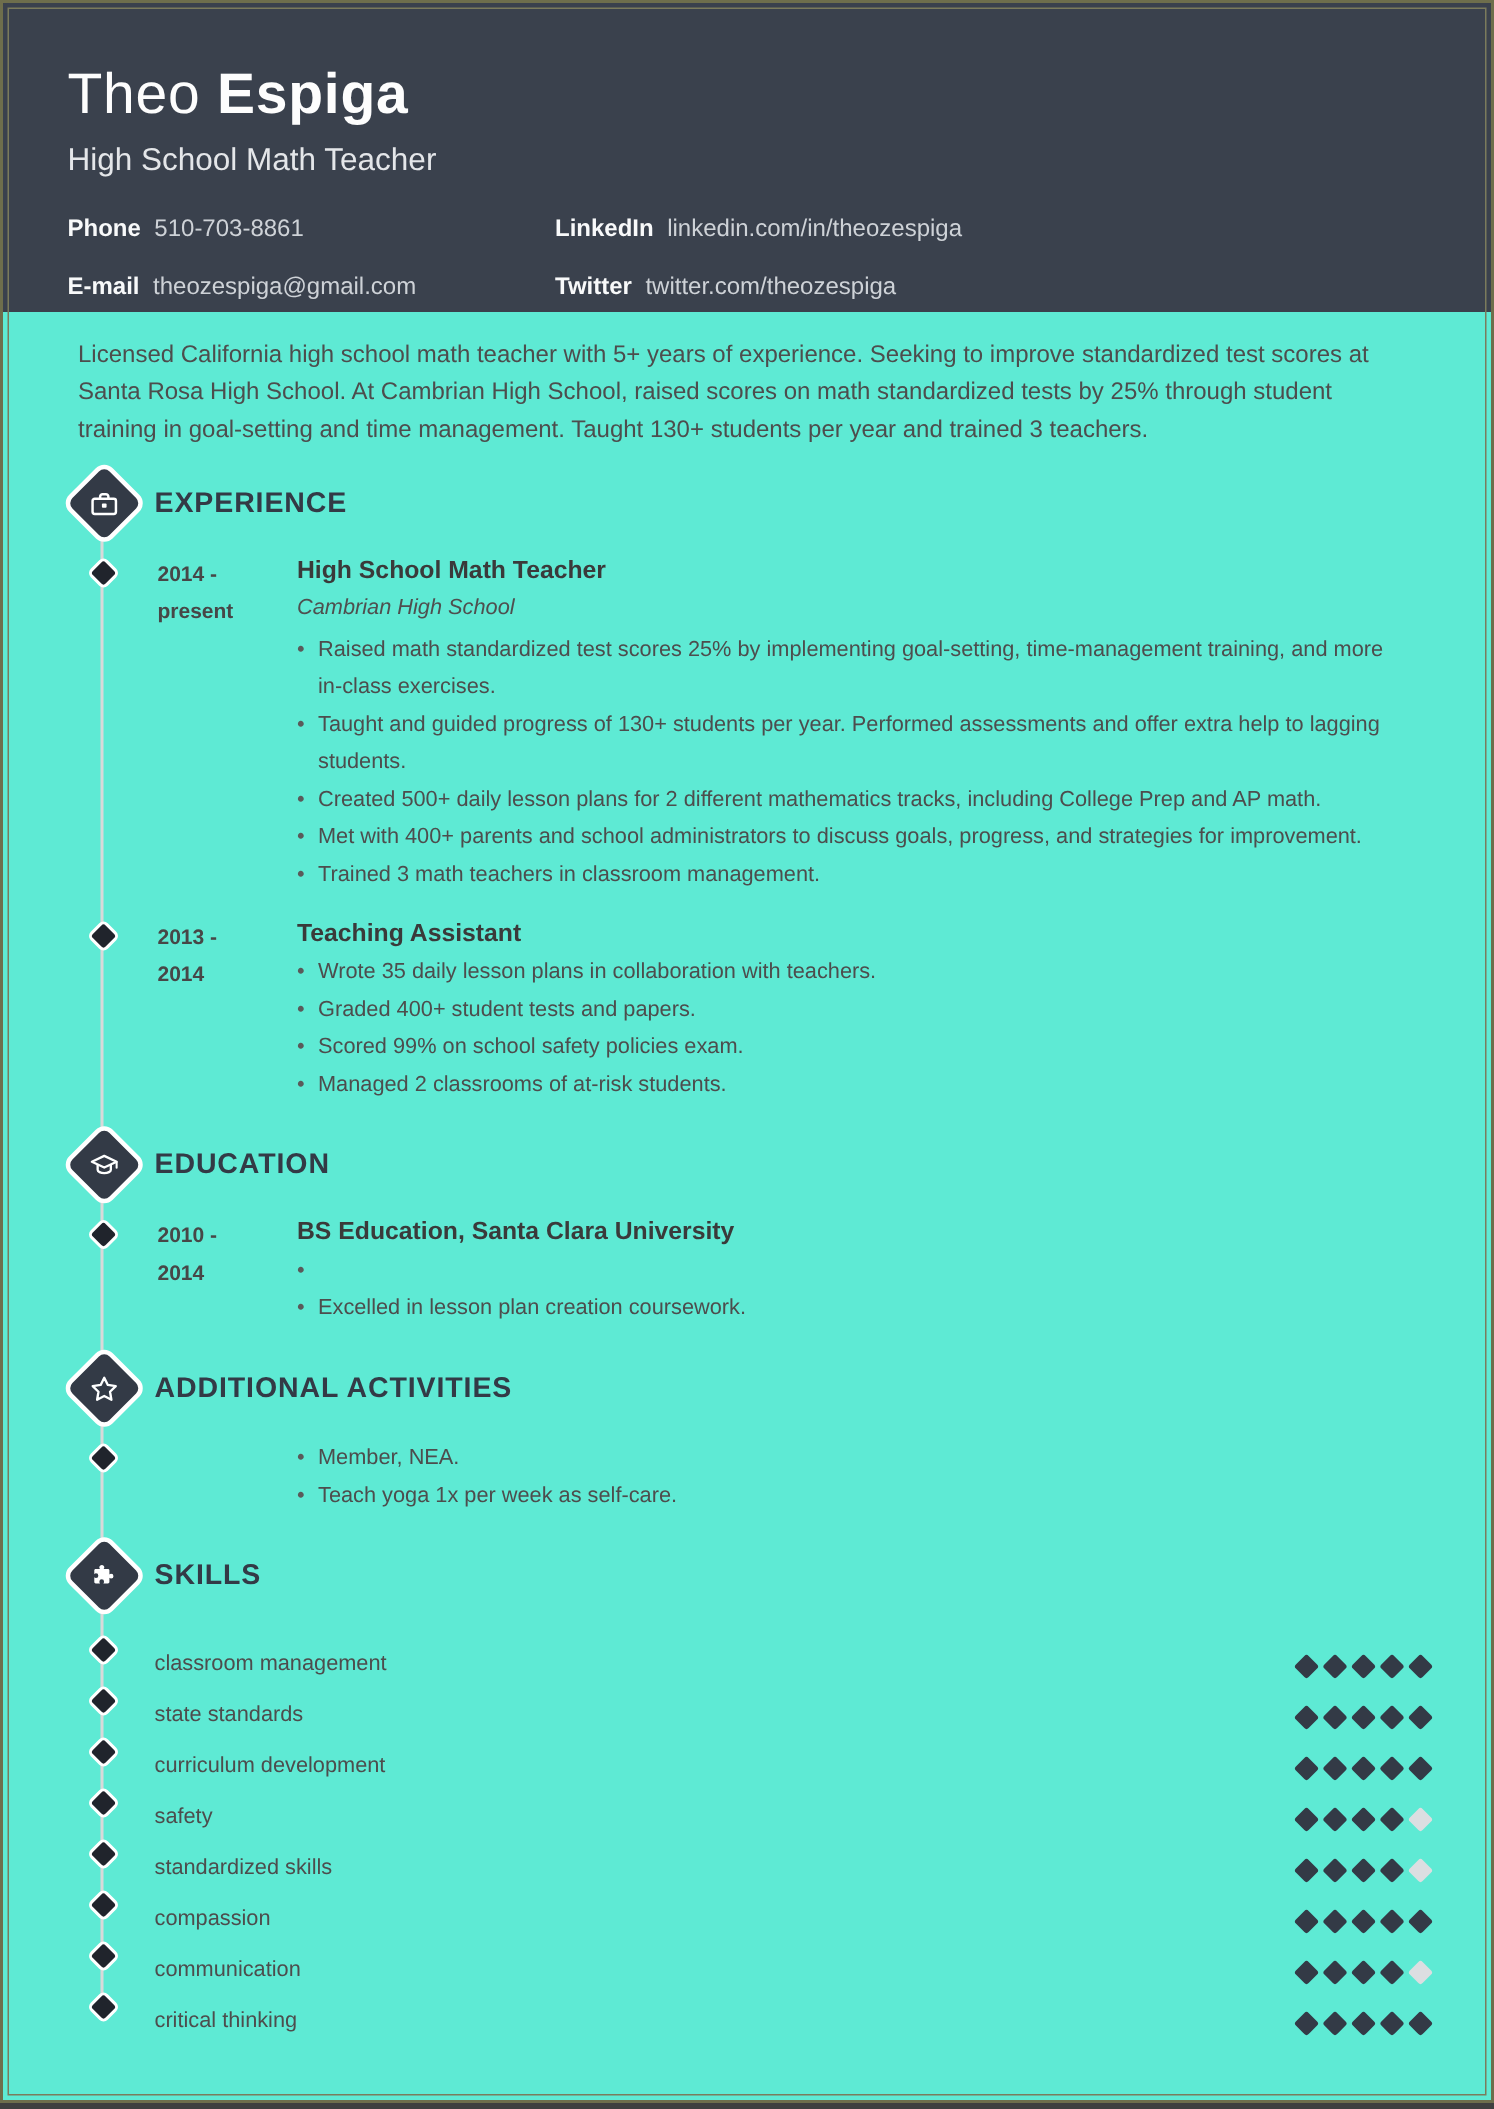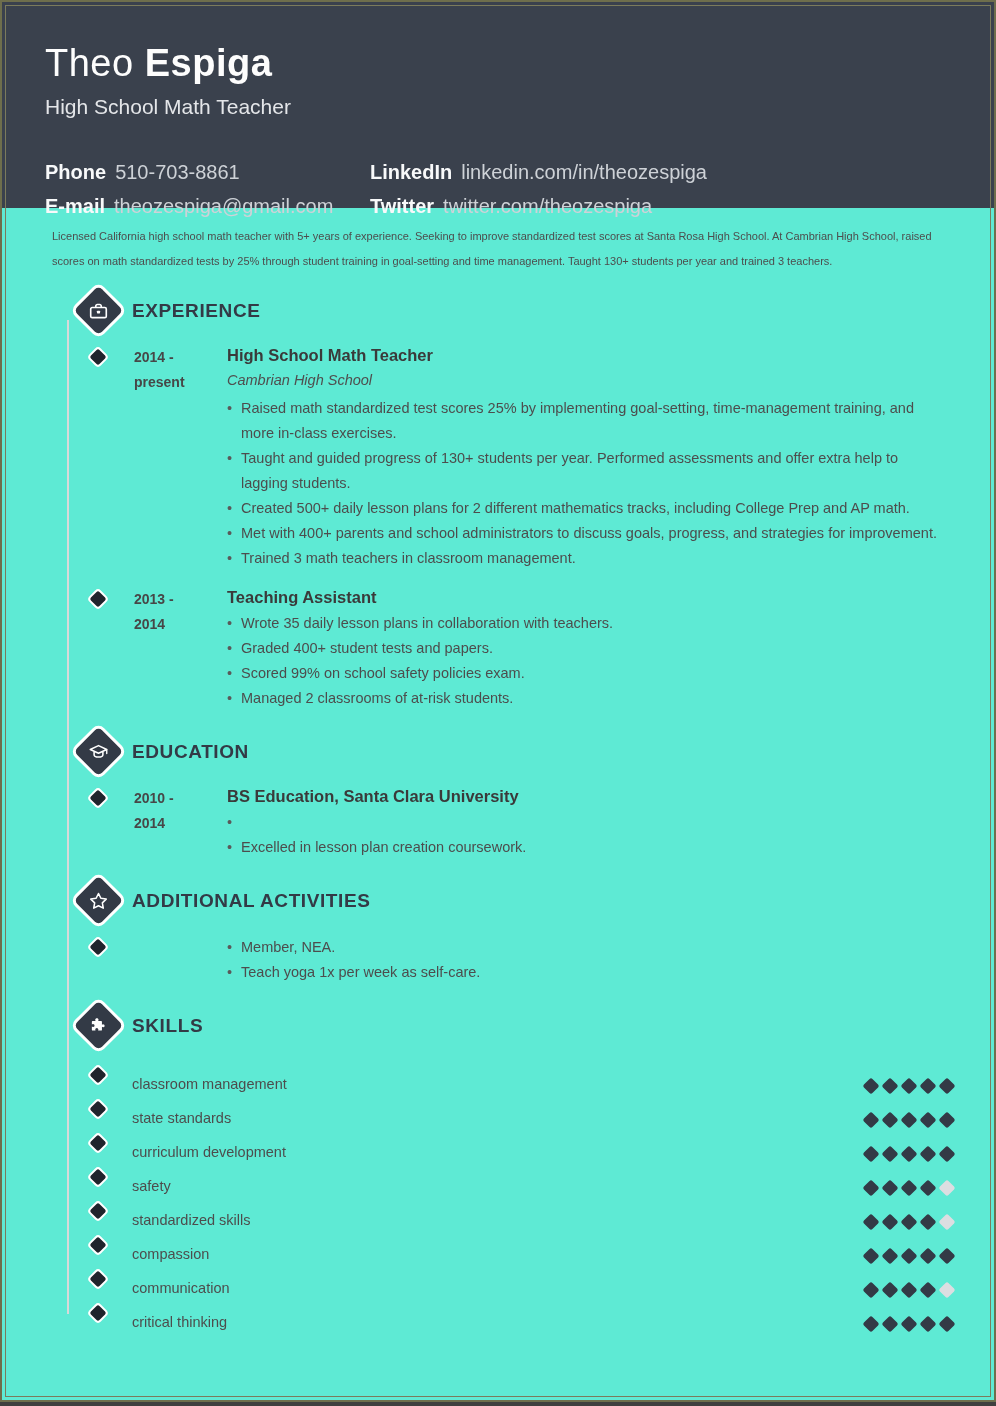--- a/index.html
+++ b/index.html
@@ -49,49 +49,49 @@
     color:#fdfdfd;
     letter-spacing:.5px;
   }
   .name b{font-weight:700;}
   .job-title{
     margin-top:11px;
     font-size:21px;
     color:#e4e6e9;
   }
   .contacts{
-    margin-top:42px;
+    margin-top:25px;
     display:grid;
     grid-template-columns:325px 1fr;
-    row-gap:11px;
-    font-size:20px;
+    row-gap:21px;
+    font-size:16px;
   }
   .contact .label{font-weight:700;color:#f8f9fa;margin-right:9px;}
   .contact .value{color:#ced2d7;}
   
   main{
     position:relative;
     padding-top:16px;
   }
   .timeline{
     position:absolute;
     left:65px;
     top:112px;
     bottom:16px;
     width:2px;
     background:var(--timeline);
     z-index:0;
   }
   .summary{
     margin:0 52px 10px 50px;
-    font-size:11px;
+    font-size:16px;
     line-height:25px;
     color:var(--body-text);
   }
-  .section{margin-top:2px;position:relative;z-index:1;margin-left:29px;}
+  .section{margin-top:2px;position:relative;z-index:1;}
   .section-header{
     display:flex;
     align-items:center;
     margin-left:39px;
     margin-bottom:6px;
   }
   .gutter{
     width:56px;
     flex:none;
     display:flex;

